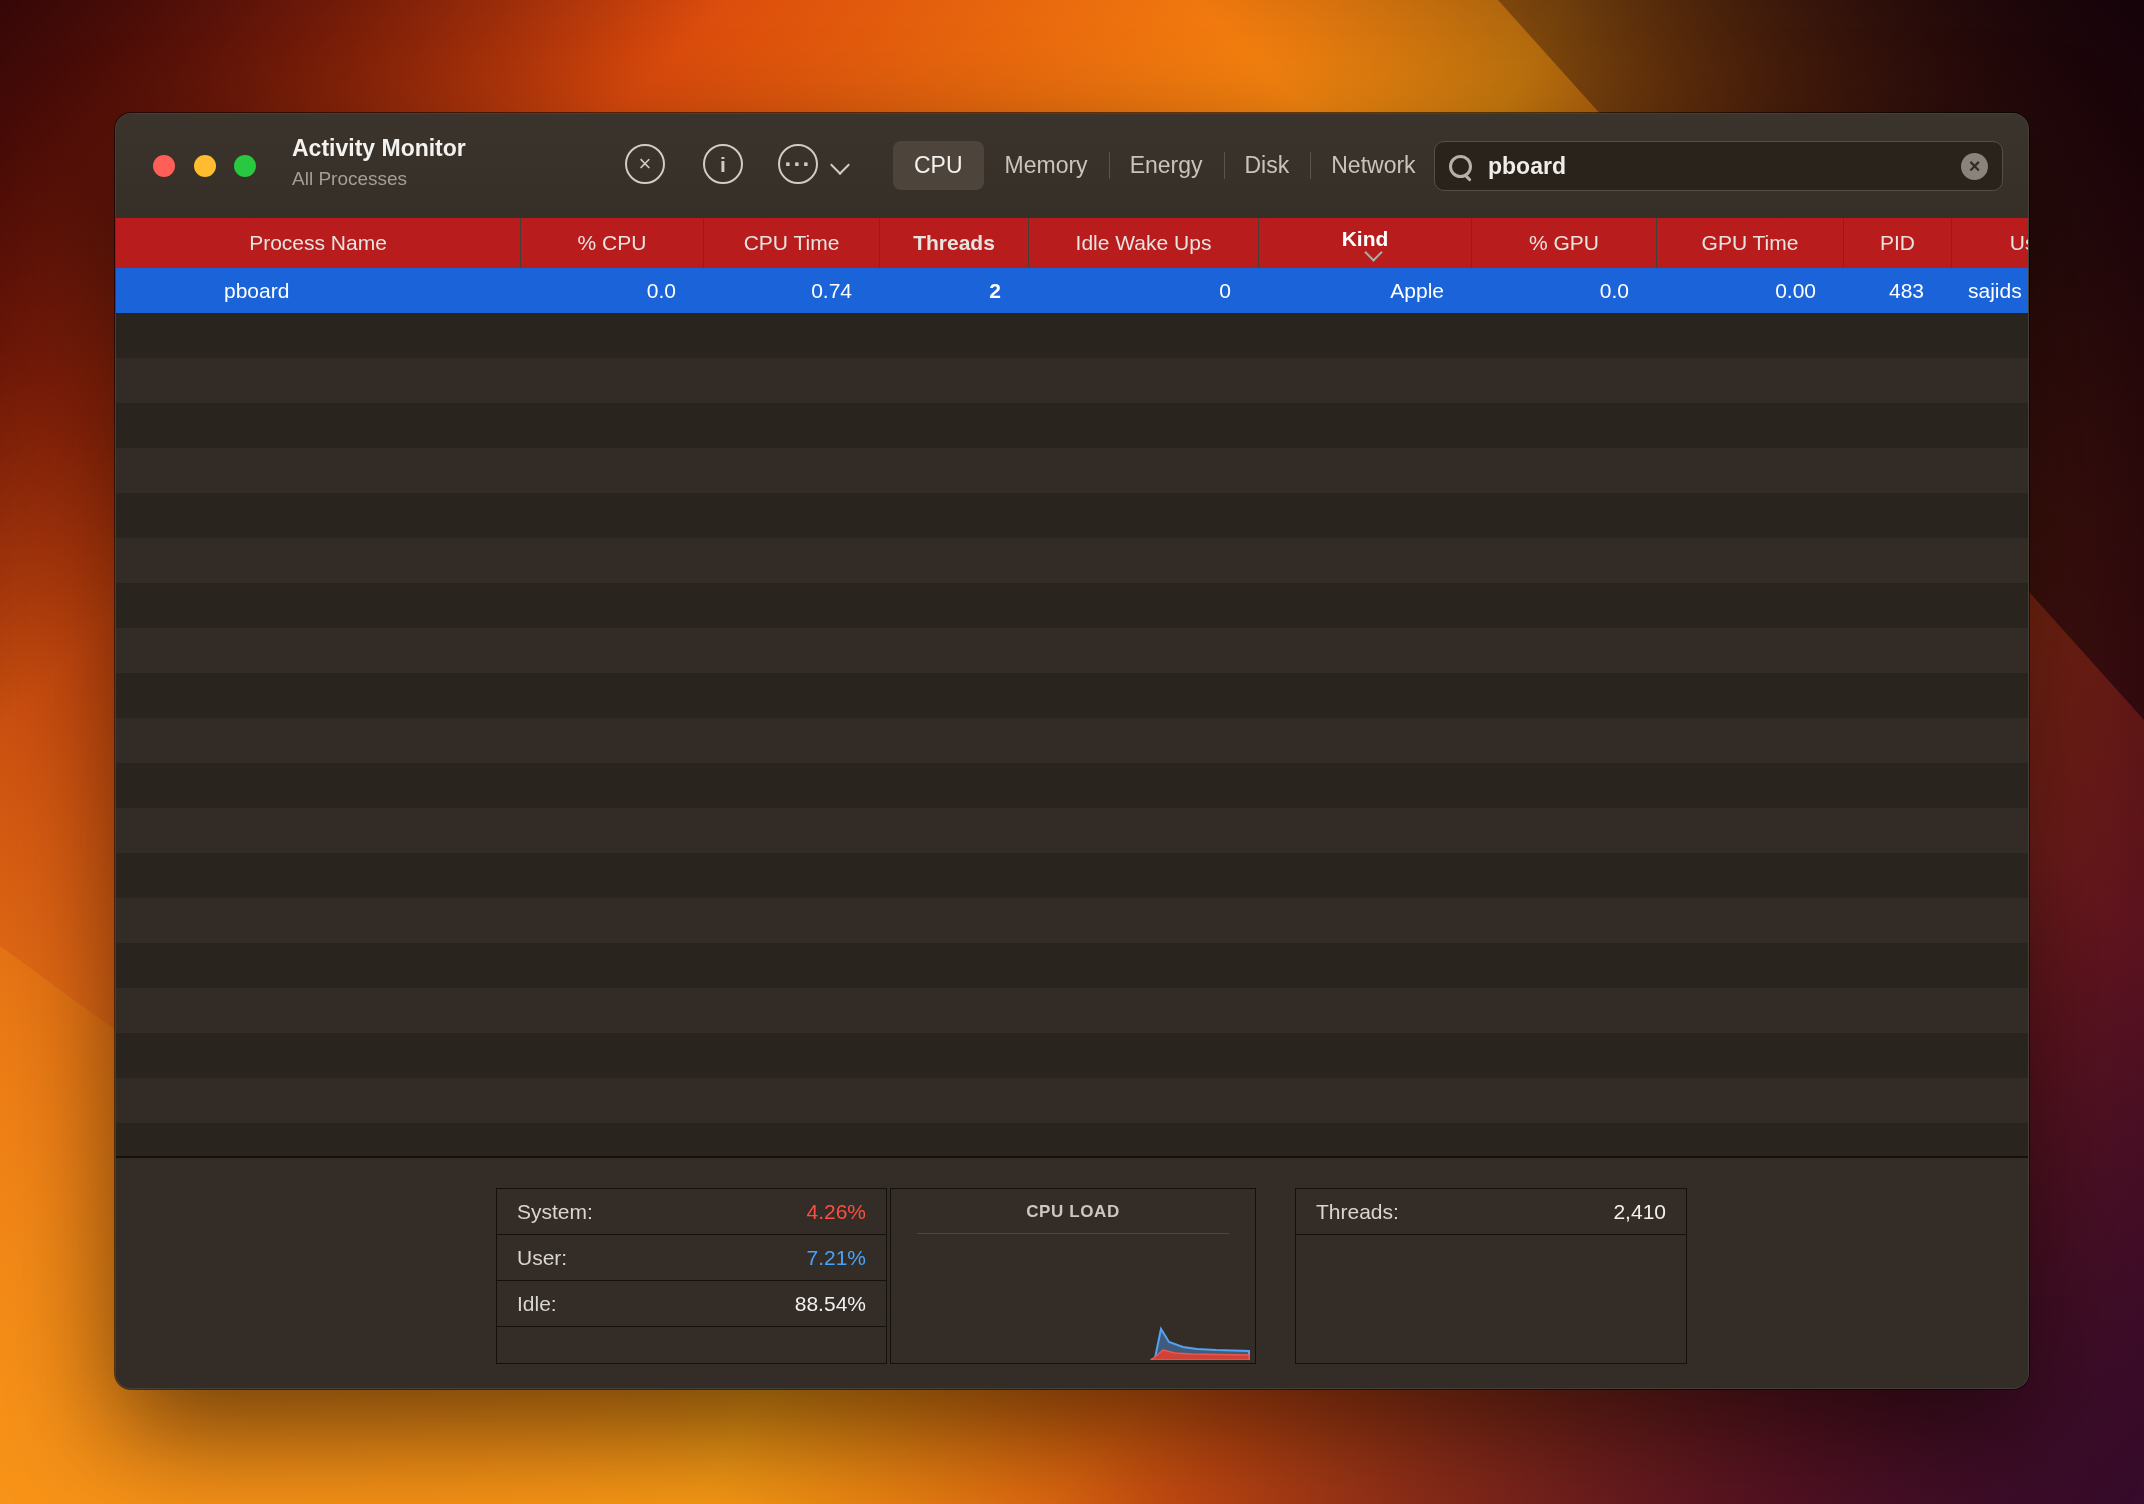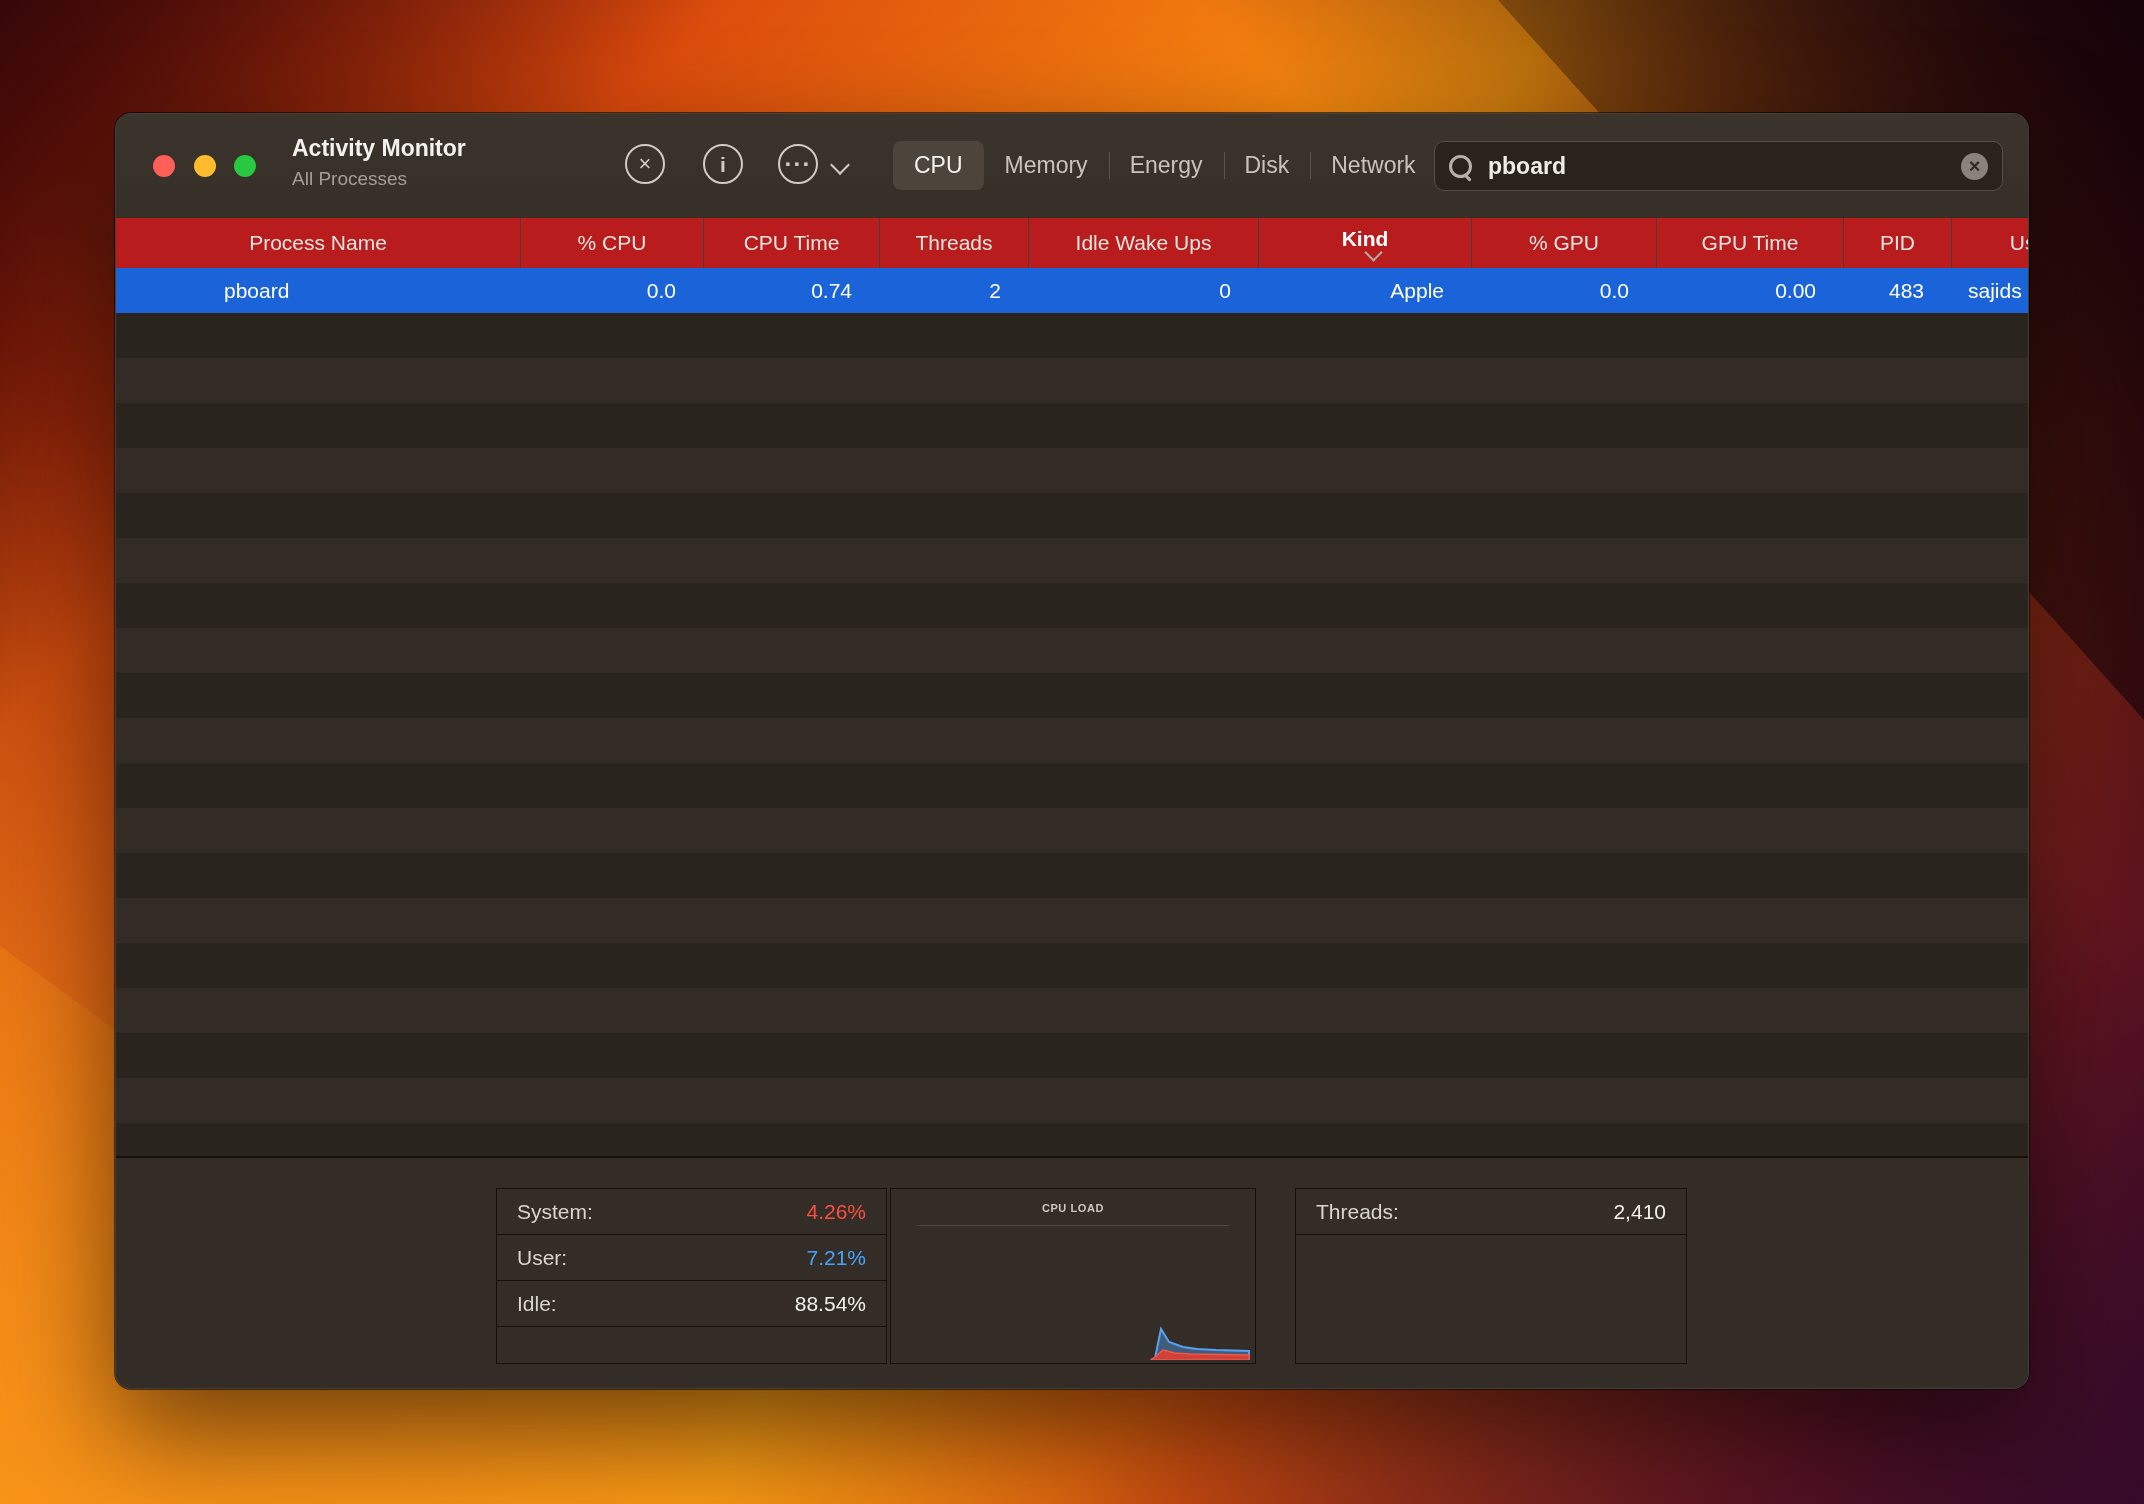--- a/index.html
+++ b/index.html
@@ -67,21 +67,21 @@
 
   
   .thead{position:absolute;top:104px;left:0;right:0;height:50px;background:#b91c1c;border-bottom:1px solid #191510;display:flex;}
   .th{display:flex;align-items:center;justify-content:center;font-size:21px;color:#e7e4e0;
     border-right:1px solid #453f38;box-sizing:border-box;overflow:hidden;white-space:nowrap;flex:none;}
   .th:last-child{border-right:none;}
   .th.sorted{font-weight:700;color:#ffffff;flex-direction:column;}
   .sort-chev{width:11px;height:11px;border-right:2px solid #b2aca4;border-bottom:2px solid #b2aca4;
     transform:rotate(45deg);margin-left:17px;margin-top:-5px;flex:none;}
 
-  .c0{width:405px;}.c1{width:183px;}.c2{width:176px;}.c3{width:149px;}.c4{width:230px;}
+  .c0{width:405px;}.c1{width:183px;}.c2{width:176px;}.c3{width:149px;font-weight:bold;}.c4{width:230px;}
   .c5{width:213px;}.c6{width:185px;}.c7{width:187px;}.c8{width:108px;}.c9{width:160px;}
 
   .tbody{position:absolute;top:154px;left:0;right:0;height:888px;
     background:repeating-linear-gradient(to bottom,#332c26 0 45px,#2a241f 45px 90px);}
   .row{display:flex;height:45px;line-height:45px;font-size:21px;color:#ffffff;background:var(--selection,#1a63d9);}
   .td{flex:none;overflow:hidden;white-space:nowrap;box-sizing:border-box;}
   .td.num{text-align:right;padding-right:28px;}
   .td.c0{padding-left:108px;text-align:left;}
   .td.c9{padding-left:16px;text-align:left;}
 
@@ -90,21 +90,21 @@
   .statbox{position:absolute;top:30px;height:176px;border:1px solid #14100b;box-sizing:border-box;}
   .box-left{left:380px;width:391px;}
   .box-mid{left:774px;width:366px;}
   .box-right{left:1143px;width:392px;margin-left:36px;}
   .stat-row{height:46px;display:flex;align-items:center;justify-content:space-between;
     padding:0 20px;border-bottom:1px solid #14100b;font-size:21px;box-sizing:border-box;}
   .stat-label{color:#d9d5cf;}
   .stat-value{color:#f2f0ed;}
   .stat-value.red{color:var(--system-red,#fb4f43);}
   .stat-value.blue{color:var(--user-blue,#46a3fc);}
-  .cpu-load-title{margin-top:13px;text-align:center;font-size:11px;font-weight:700;letter-spacing:0.6px;color:#ccc7c1;}
+  .cpu-load-title{margin-top:13px;text-align:center;font-size:17px;font-weight:700;letter-spacing:0.6px;color:#ccc7c1;}
   .cpu-load-line{margin:11px 26px 0;border-top:1px solid #4e473f;}
   .graph{position:absolute;right:4px;bottom:3px;}
 </style>
 </head>
 <body>
 
 <div class="desktop">
   <div class="facet1"></div>
   <div class="facet2"></div>
 

